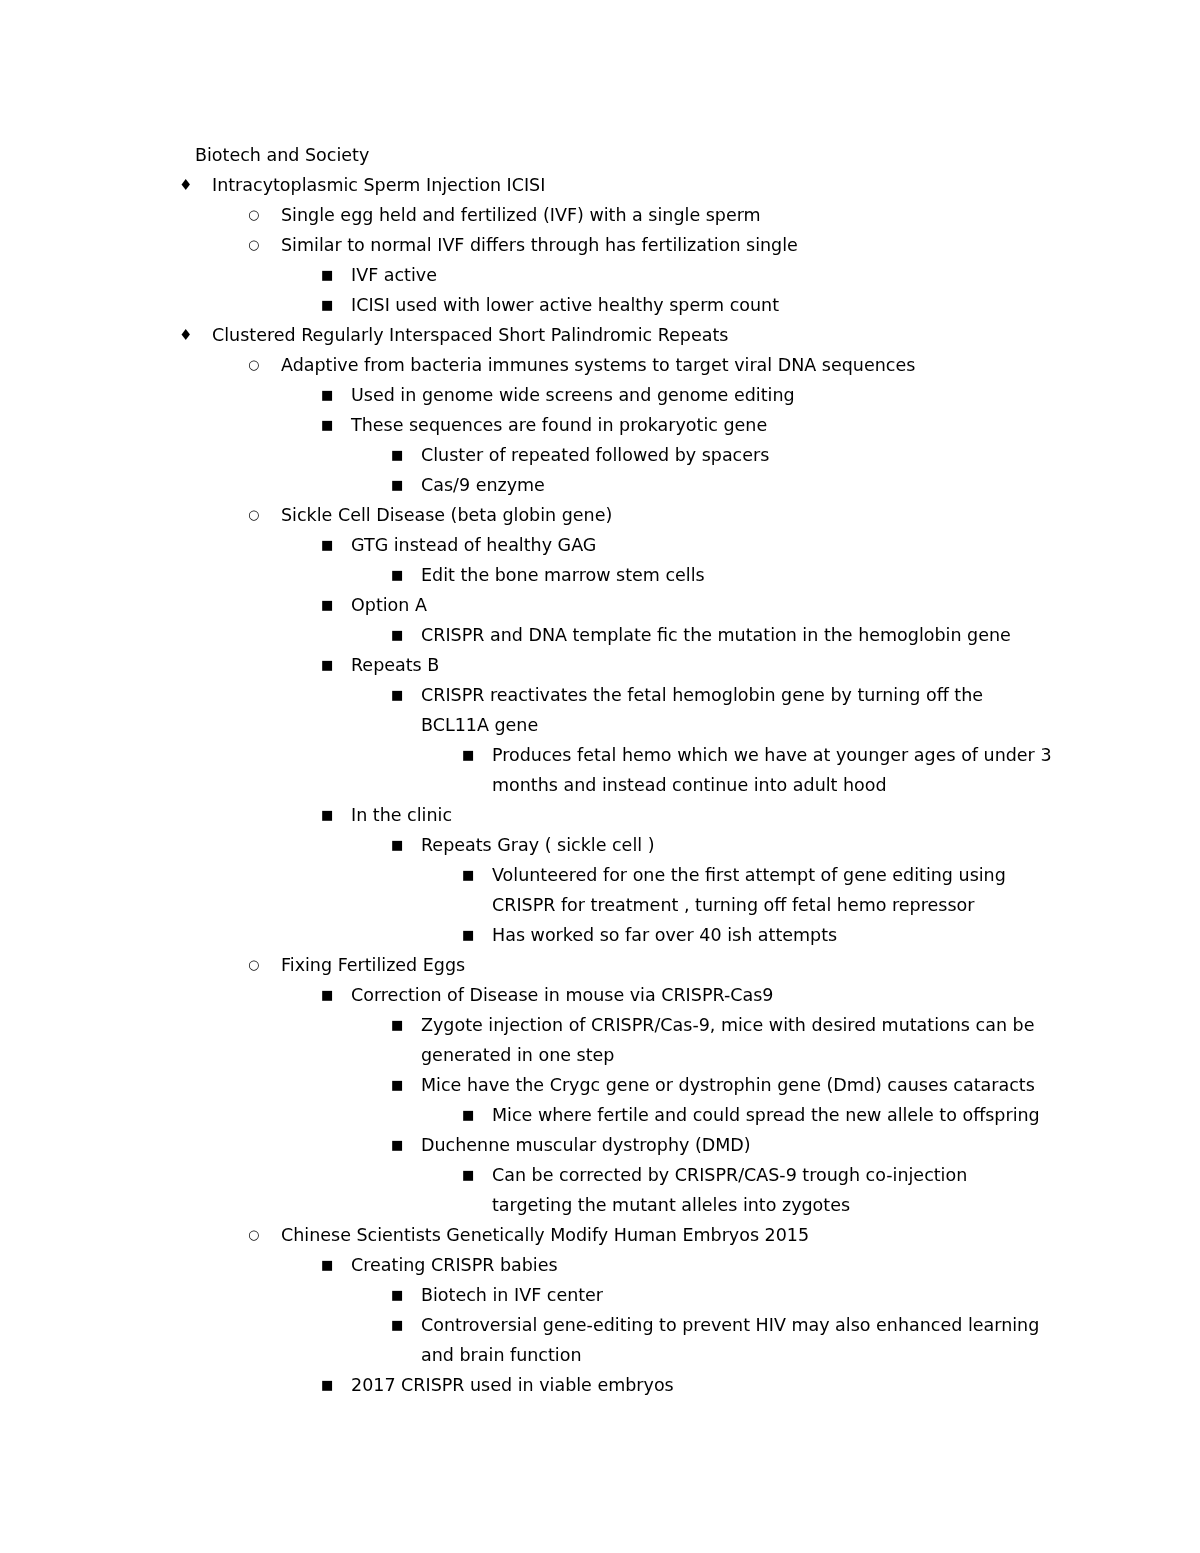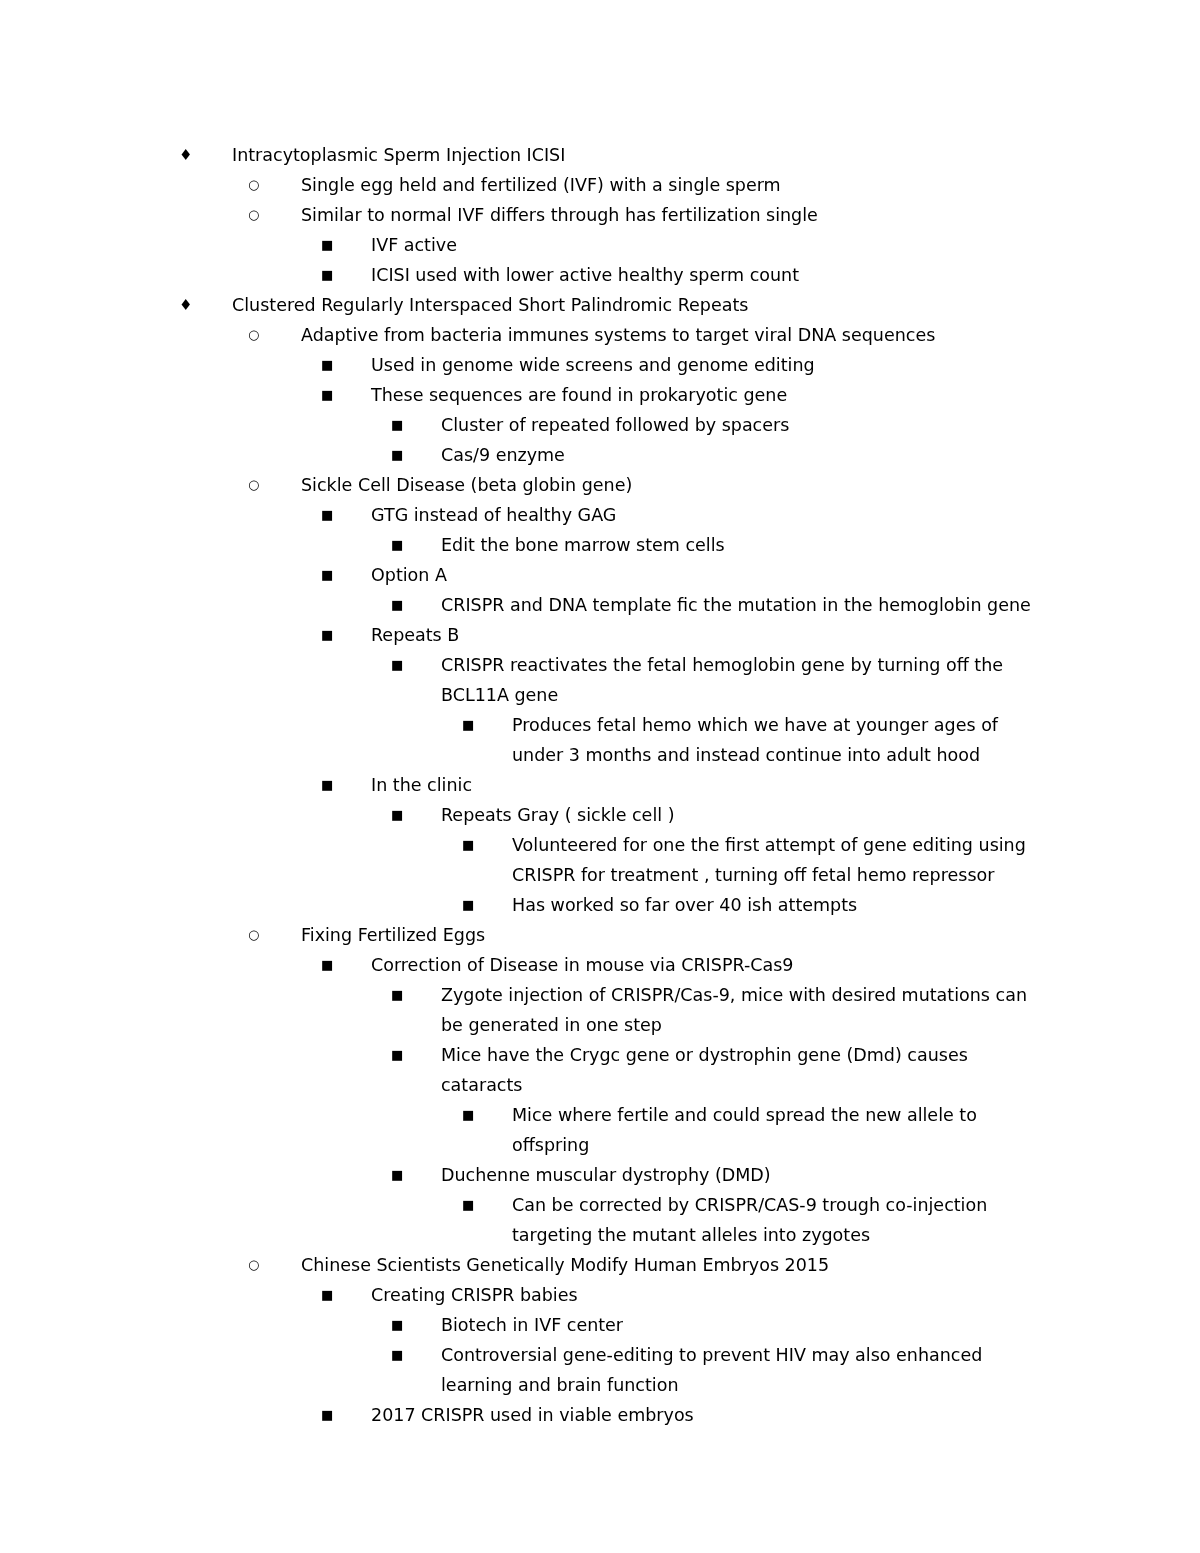--- a/index.html
+++ b/index.html
@@ -35,21 +35,20 @@
     line-height: 30px;
   }
   .row .bullet {
     position: absolute;
     top: 0;
     display: inline-block;
     text-align: left;
   }
   .row .txt {
     display: block;
-    margin-left: 20px;
   }
   
   .lvl1 { margin-left: 212px; width: 840px; }
   .lvl1 .bullet { left: -33px; }
   .lvl2 { margin-left: 281px; width: 771px; }
   .lvl2 .bullet { left: -33px; }
   .lvl3 { margin-left: 351px; width: 701px; }
   .lvl3 .bullet { left: -30px; }
   .lvl4 { margin-left: 421px; width: 631px; }
   .lvl4 .bullet { left: -30px; }
@@ -58,20 +57,21 @@
 
   .b-diamond { font-size: 15px; line-height: 30px; }
   .b-circle  { font-size: 13px; line-height: 30px; }
   .b-square  { font-size: 13px; line-height: 30px; }
 </style>
 </head>
 <body>
 
 <div class="page">
   <div class="doc-body">
+    <div class="title-line">Biotech and Society</div>
     <div id="outline-list">
         <div class="row lvl1">
           <span class="bullet b-diamond">♦</span>
           <span class="txt">Intracytoplasmic Sperm Injection ICISI</span>
         </div>
         <div class="row lvl2">
           <span class="bullet b-circle">○</span>
           <span class="txt">Single egg held and fertilized (IVF) with a single sperm</span>
         </div>
         <div class="row lvl2">

